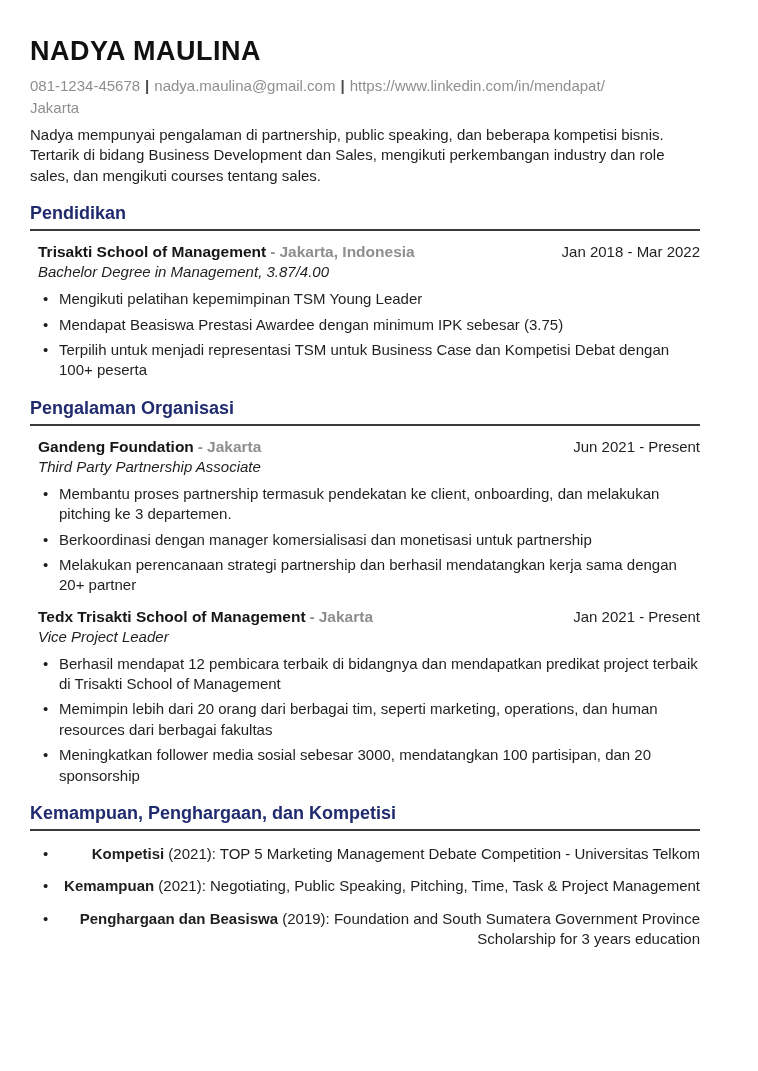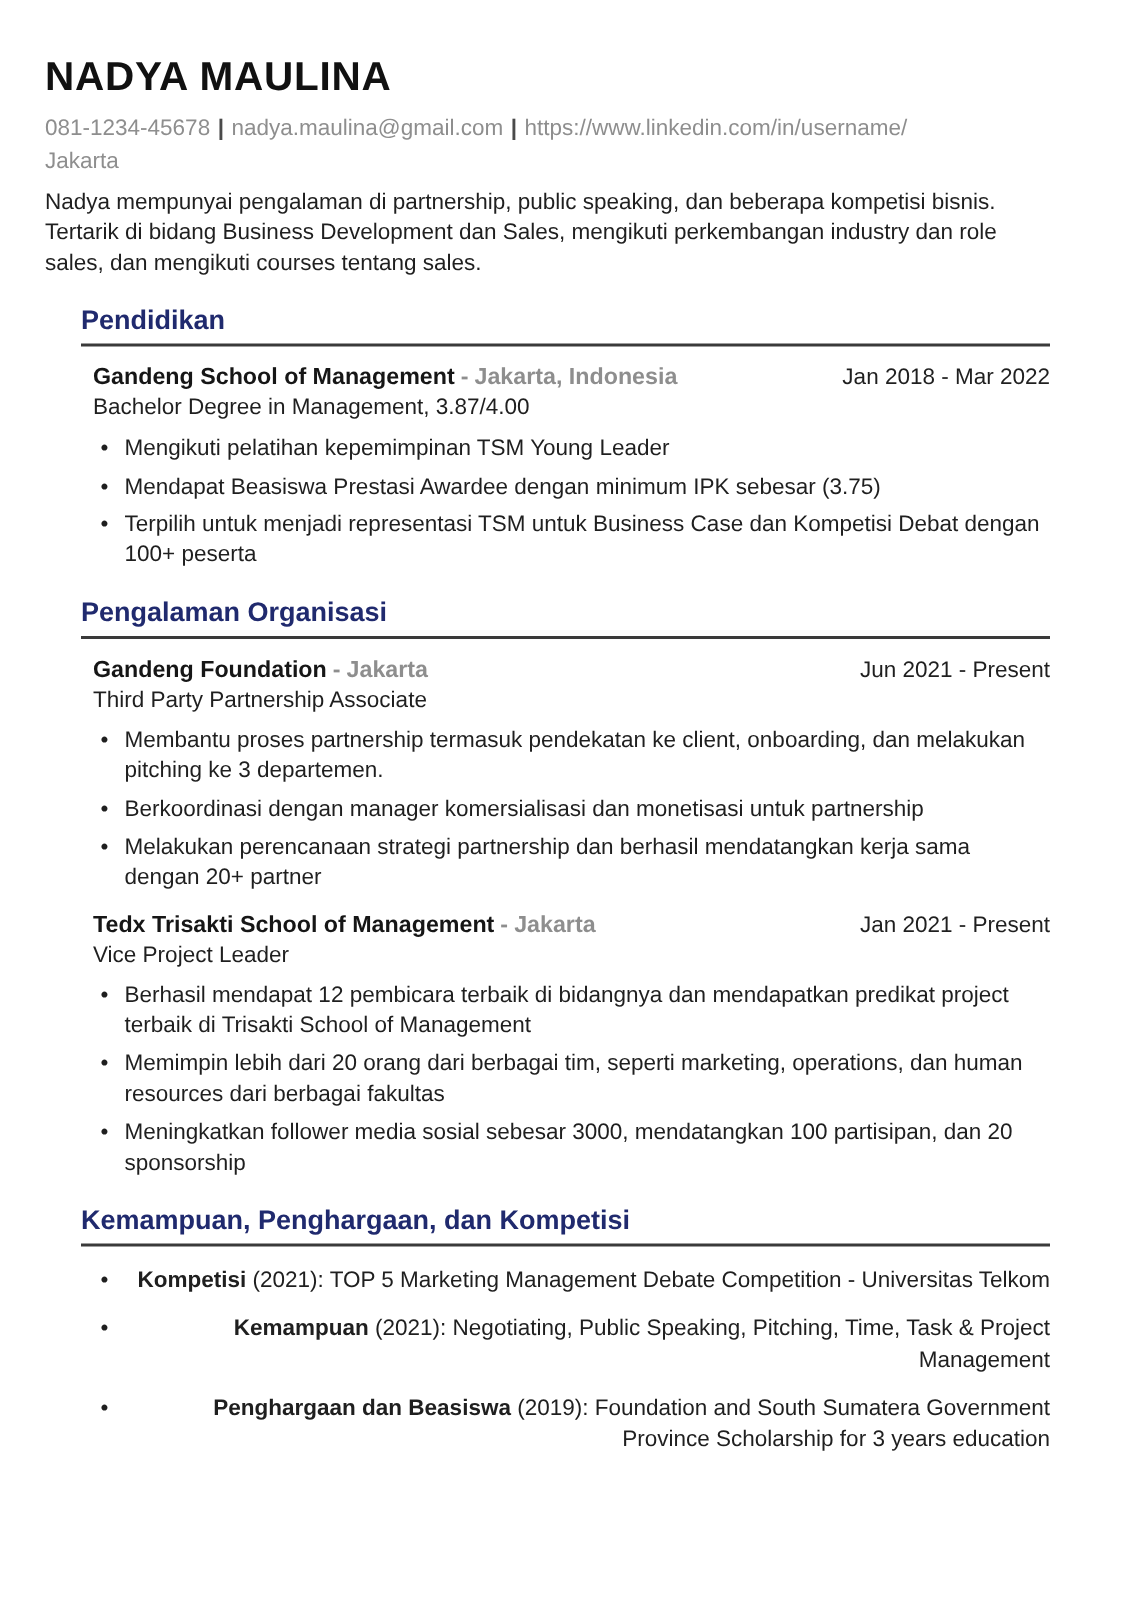--- a/index.html
+++ b/index.html
@@ -38,41 +38,41 @@
     margin-top: 5px;
     font-size: 15px;
     color: var(--muted, #8e8e8e);
   }
   .summary {
     margin-top: 9px;
     font-size: 15px;
     line-height: 1.36;
     color: #1f1f1f;
   }
-  .section { margin-top: 17px; margin-left: 24px; }
+  .section { margin-top: 17px; }
   .section-heading {
     font-size: 18px;
     font-weight: bold;
     color: var(--accent, #202a6e);
     padding-bottom: 5px;
     border-bottom: 2px solid var(--rule, #3a3a3a);
   }
   .entries { margin-left: 8px; }
   .entry { margin-top: 12px; }
   .entry-header {
     display: flex;
     justify-content: space-between;
     align-items: baseline;
     font-size: 15.5px;
   }
   .org { font-weight: bold; color: #161616; }
   .dash-sep { font-weight: bold; color: var(--muted, #8e8e8e); margin: 0 4px; }
   .org-location { font-weight: bold; color: var(--muted, #8e8e8e); }
   .entry-date { font-size: 15px; color: #1f1f1f; white-space: nowrap; }
-  .role { font-size: 15px; color: #1f1f1f; margin-top: 2px; }
+  .role { font-size: 15px; font-style: italic; color: #1f1f1f; margin-top: 2px; }
   ul.bullets { list-style: none; margin-top: 9px; }
   ul.bullets li {
     position: relative;
     padding-left: 21px;
     font-size: 15px;
     line-height: 1.36;
     margin-bottom: 5px;
     color: #1f1f1f;
   }
   ul.bullets li::before {
@@ -85,34 +85,34 @@
   ul.bullets.spaced li { margin-bottom: 12px; }
   .lead-bold { font-weight: bold; }
 </style>
 </head>
 <body>
 
 <div class="page">
   <div class="name">NADYA MAULINA</div>
 
   <div class="contact-line">
-    <span>081-1234-45678</span><span class="sep">|</span><span class="contact-link">nadya.maulina@gmail.com</span><span class="sep">|</span><span class="contact-link">https://www.linkedin.com/in/username/</span>
+    <span>081-1234-45678</span><span class="sep">|</span><span class="contact-link">nadya.maulina@gmail.com</span><span class="sep">|</span><span class="contact-link">https://www.linkedin.com/in/mendapat/</span>
   </div>
 
   <div class="location-line">Jakarta</div>
 
   <div class="summary">Nadya mempunyai pengalaman di partnership, public speaking, dan beberapa kompetisi bisnis. Tertarik di bidang Business Development dan Sales, mengikuti perkembangan industry dan role sales, dan mengikuti courses tentang sales.</div>
 
   <div>
       <div class="section">
         <div class="section-heading">Pendidikan</div>
         <div class="entries">
           <div class="entry">
             <div class="entry-header">
-              <span class="org-line"><span class="org">Gandeng School of Management</span><span class="dash-sep">-</span><span class="org-location">Jakarta, Indonesia</span></span>
+              <span class="org-line"><span class="org">Trisakti School of Management</span><span class="dash-sep">-</span><span class="org-location">Jakarta, Indonesia</span></span>
               <span class="entry-date">Jan 2018 - Mar 2022</span>
             </div>
             <div class="role">Bachelor Degree in Management, 3.87/4.00</div>
             <ul class="bullets">
               <li>Mengikuti pelatihan kepemimpinan TSM Young Leader</li>
               <li>Mendapat Beasiswa Prestasi Awardee dengan minimum IPK sebesar (3.75)</li>
               <li>Terpilih untuk menjadi representasi TSM untuk Business Case dan Kompetisi Debat dengan 100+ peserta</li>
             </ul>
           </div>
         </div>

